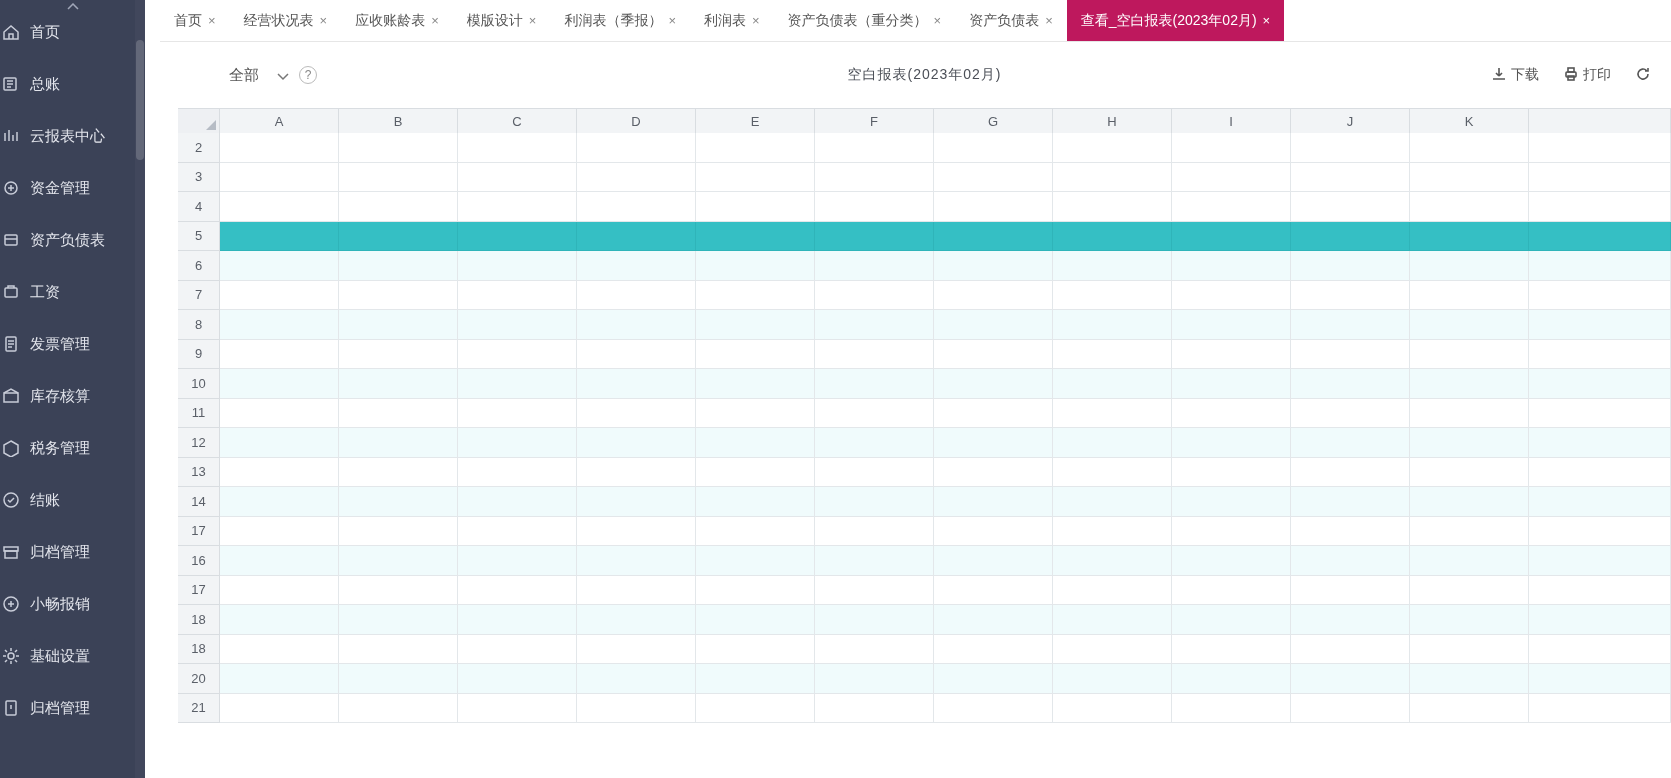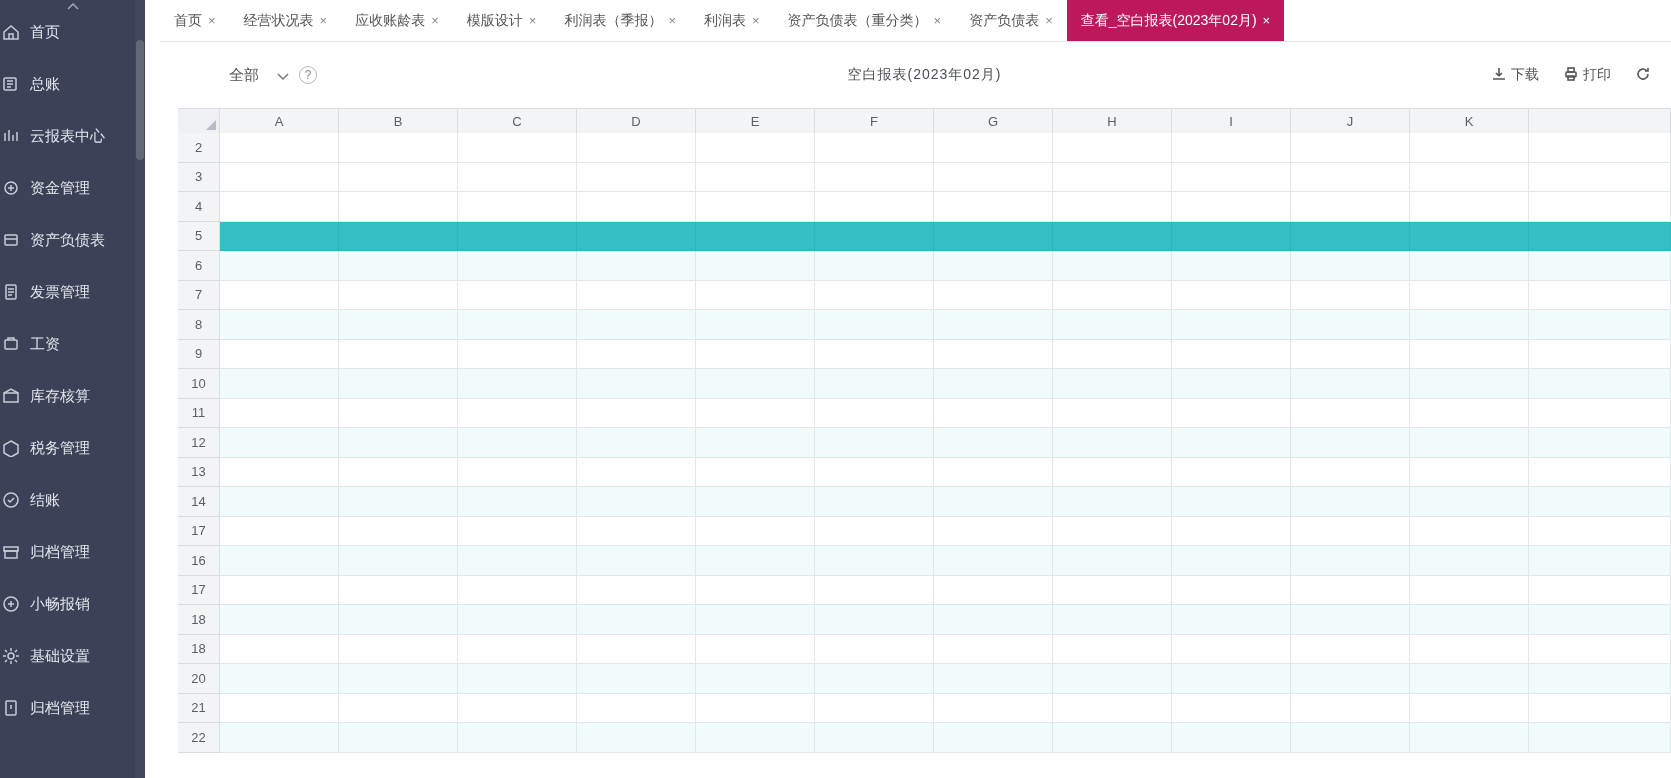--- a/index.html
+++ b/index.html
@@ -238,34 +238,34 @@
           <svg viewBox="0 0 18 18">
             <rect x="3" y="4" width="12" height="10" rx="1"></rect>
             <path d="M3 8h12"></path>
           </svg>
         </span>
         <span>资产负债表</span>
       </div>
       <div class="sidebar-item">
         <span class="icon">
           <svg viewBox="0 0 18 18">
+            <rect x="3" y="5" width="12" height="9" rx="1"></rect>
+            <path d="M6 5V3h6v2"></path>
+          </svg>
+        </span>
+        <span>工资</span>
+      </div>
+      <div class="sidebar-item">
+        <span class="icon">
+          <svg viewBox="0 0 18 18">
             <rect x="4" y="2" width="10" height="14" rx="1"></rect>
             <path d="M6 6h6M6 9h6M6 12h4"></path>
           </svg>
         </span>
         <span>发票管理</span>
-      </div>
-      <div class="sidebar-item">
-        <span class="icon">
-          <svg viewBox="0 0 18 18">
-            <rect x="3" y="5" width="12" height="9" rx="1"></rect>
-            <path d="M6 5V3h6v2"></path>
-          </svg>
-        </span>
-        <span>工资</span>
       </div>
       <div class="sidebar-item">
         <span class="icon">
           <svg viewBox="0 0 18 18">
             <rect x="2" y="6" width="14" height="9"></rect>
             <path d="M2 6l7-4 7 4"></path>
           </svg>
         </span>
         <span>库存核算</span>
       </div>
@@ -715,29 +715,14 @@
         <div class="cell"></div>
         <div class="cell"></div>
         <div class="cell"></div>
         <div class="cell"></div>
         <div class="cell"></div>
         <div class="cell"></div>
         <div class="cell"></div>
         <div class="cell"></div>
         <div class="cell" style="flex: 1 1 0%;"></div>
       </div>
-      <div class="row alt">
-        <div class="row-h">22</div>
-        <div class="cell"></div>
-        <div class="cell"></div>
-        <div class="cell"></div>
-        <div class="cell"></div>
-        <div class="cell"></div>
-        <div class="cell"></div>
-        <div class="cell"></div>
-        <div class="cell"></div>
-        <div class="cell"></div>
-        <div class="cell"></div>
-        <div class="cell"></div>
-        <div class="cell" style="flex: 1 1 0%;"></div>
-      </div>
     </div>
 </div>
 
 </body></html>

